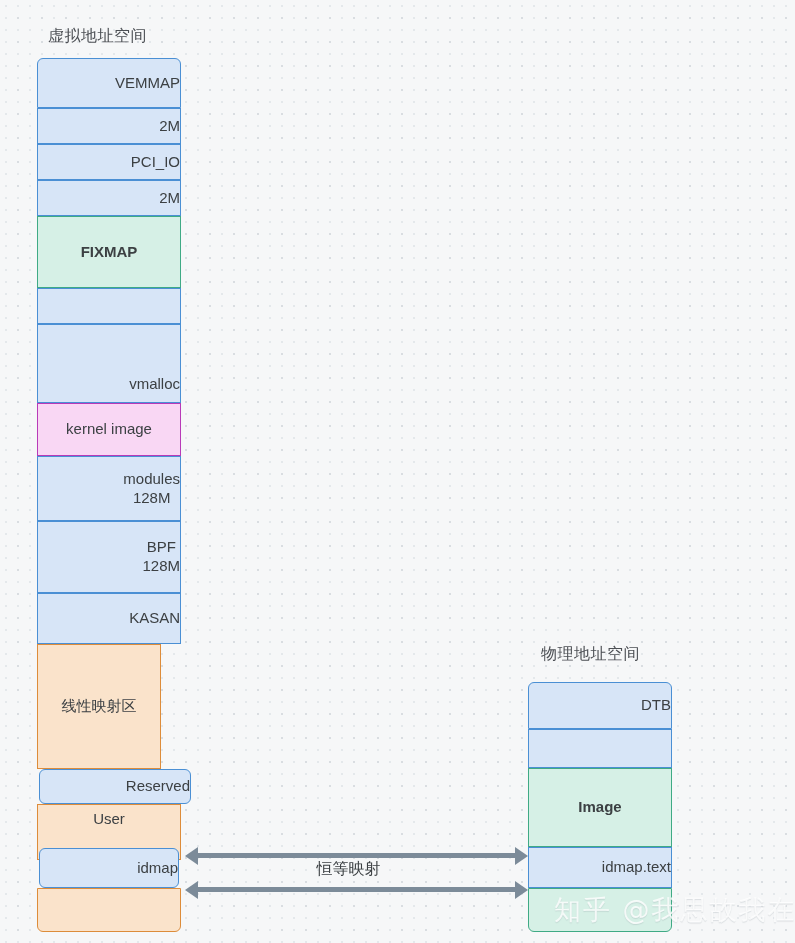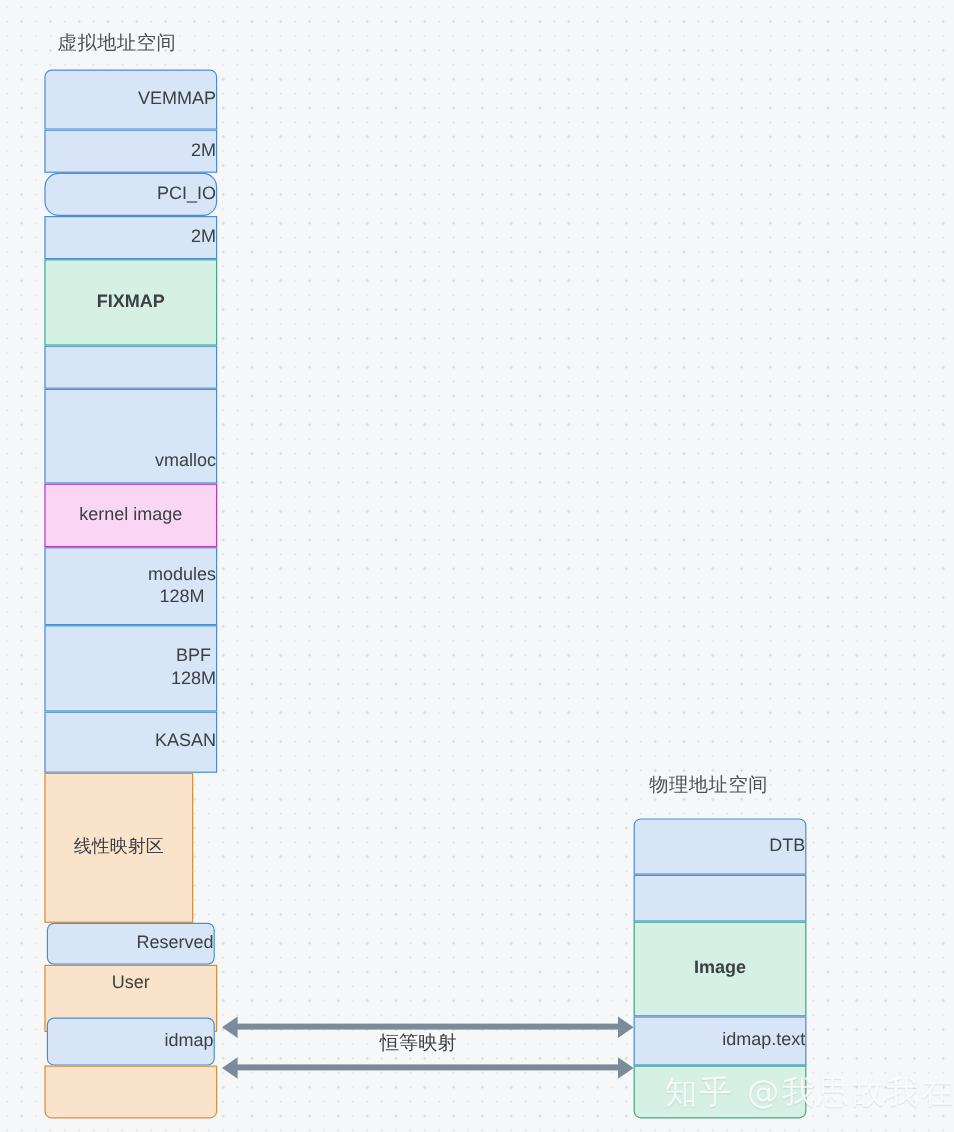--- a/index.html
+++ b/index.html
@@ -105,33 +105,33 @@
 
 <div id="canvas"></div>
 
 <div class="title" id="title-virtual">虚拟地址空间</div>
 
 <div class="title" id="title-physical">物理地址空间</div>
 
 <div class="col" id="virtual-col">
     <div class="box blue r-top" style="left: 37px; width: 144px; top: 58px; height: 50px;"><span>VEMMAP</span></div>
     <div class="box blue" style="left: 37px; width: 144px; top: 108px; height: 36px;"><span>2M</span></div>
-    <div class="box blue" style="left: 37px; width: 144px; top: 144px; height: 36px; border-radius: 12px;"><span>PCI_IO</span></div>
+    <div class="box blue" style="left: 37px; width: 144px; top: 144px; height: 36px;"><span>PCI_IO</span></div>
     <div class="box blue" style="left: 37px; width: 144px; top: 180px; height: 36px;"><span>2M</span></div>
     <div class="box green" style="left: 37px; width: 144px; top: 216px; height: 72px;"><span>FIXMAP</span></div>
     <div class="box blue" style="left: 37px; width: 144px; top: 288px; height: 36px;"><span></span></div>
     <div class="box blue align-bottom" style="left: 37px; width: 144px; top: 324px; height: 79px;"><span>vmalloc</span></div>
     <div class="box pink" style="left: 37px; width: 144px; top: 403px; height: 53px;"><span>kernel image</span></div>
     <div class="box blue" style="left: 37px; width: 144px; top: 456px; height: 65px;"><span>modules
 128M</span></div>
     <div class="box blue" style="left: 37px; width: 144px; top: 521px; height: 72px;"><span>BPF
 128M</span></div>
     <div class="box blue" style="left: 37px; width: 144px; top: 593px; height: 51px;"><span>KASAN</span></div>
     <div class="box orange" style="left: 37px; width: 124px; top: 644px; height: 125px;"><span>线性映射区</span></div>
-    <div class="box blue r-all" style="left: 39px; width: 140px; top: 769px; height: 35px;"><span>Reserved</span></div>
+    <div class="box blue r-all" style="left: 39px; width: 152px; top: 769px; height: 35px;"><span>Reserved</span></div>
     <div class="box orange align-top" style="left: 37px; width: 144px; top: 804px; height: 56px;"><span>User</span></div>
     <div class="box blue r-all" style="left: 39px; width: 140px; top: 848px; height: 40px; padding-left: 16px;"><span>idmap</span></div>
     <div class="box orange r-bot" style="left: 37px; width: 144px; top: 888px; height: 44px;"><span></span></div>
   </div>
 <div class="col" id="physical-col">
     <div class="box blue r-top" style="left: 528px; width: 144px; top: 682px; height: 47px;"><span>DTB</span></div>
     <div class="box blue" style="left: 528px; width: 144px; top: 729px; height: 39px;"><span></span></div>
     <div class="box green" style="left: 528px; width: 144px; top: 768px; height: 79px;"><span>Image</span></div>
     <div class="box blue" style="left: 528px; width: 144px; top: 847px; height: 41px;"><span>idmap.text</span></div>
     <div class="box green r-bot" style="left: 528px; width: 144px; top: 888px; height: 44px;"><span></span></div>

